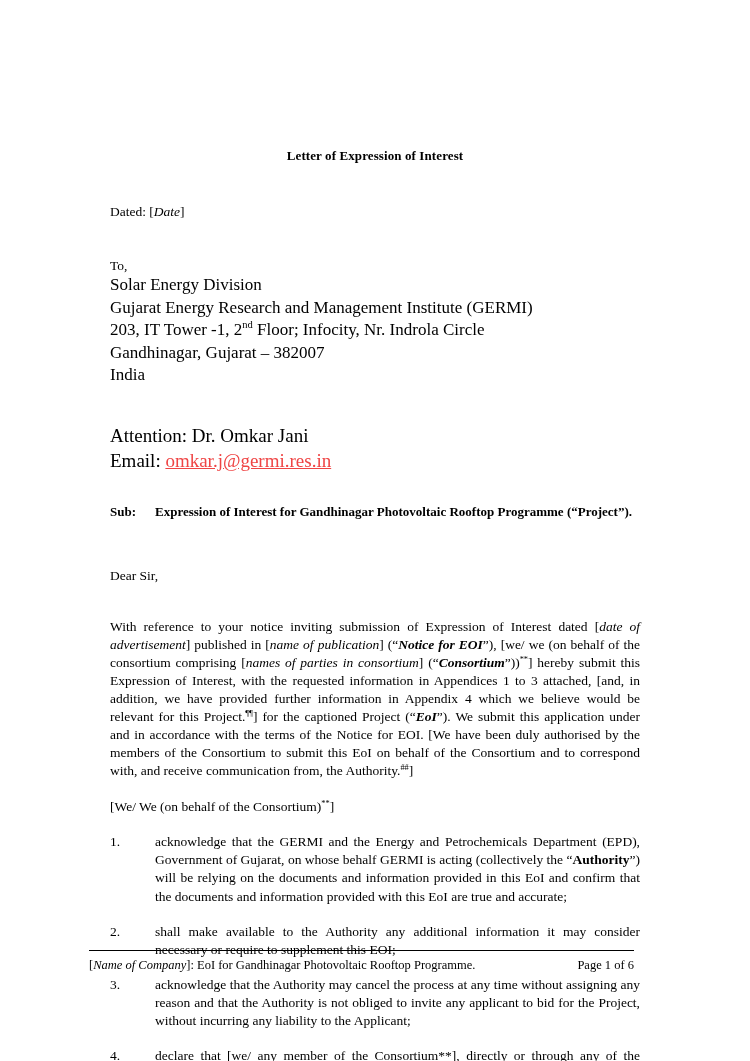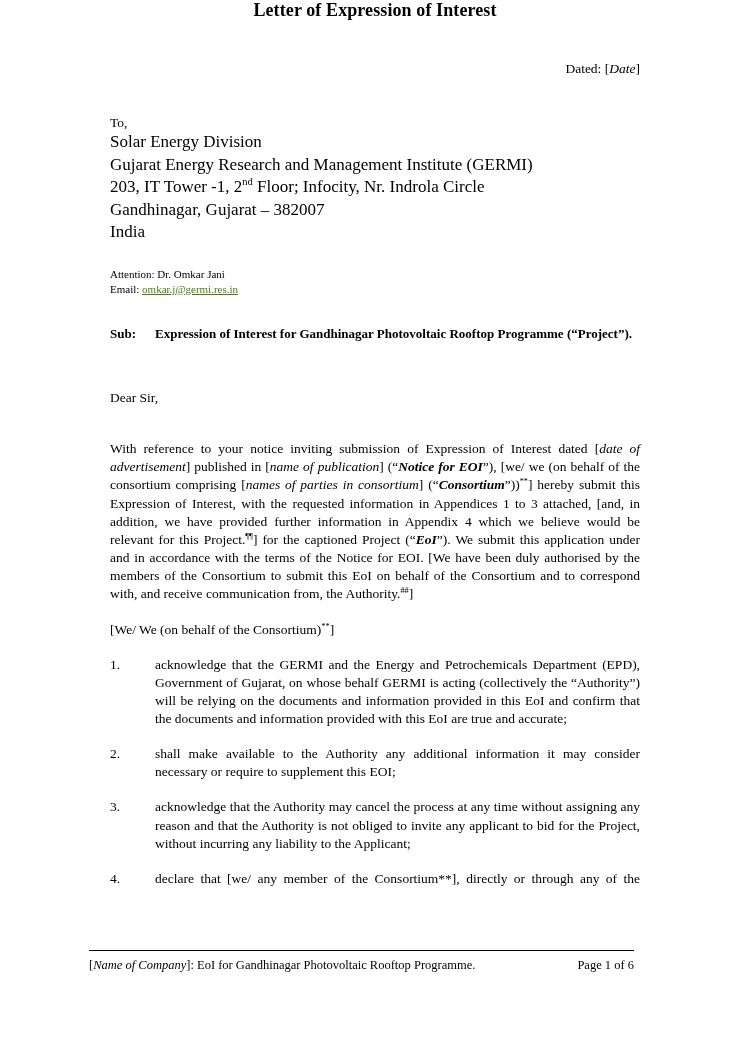--- a/index.html
+++ b/index.html
@@ -19,44 +19,45 @@
   }
   .content {
     position: absolute;
     left: 110px;
     top: 0;
     width: 530px;
   }
   .doc-title {
     text-align: center;
     font-weight: bold;
-    font-size: 18px;
+    font-size: 13px;
+    margin-top: 148px;
     letter-spacing: 0.1px;
   }
   .dated-line {
-    text-align: right;
+    text-align: left;
     font-size: 13.5px;
     margin-top: 40px;
   }
   .to-line {
     font-size: 13.5px;
     margin-top: 38px;
   }
   .address-block {
     font-size: 17px;
     line-height: 1.33;
   }
   .address-block div { white-space: nowrap; }
   .attention-block {
-    font-size: 11px;
-    margin-top: 23px;
+    font-size: 19px;
+    margin-top: 36px;
     line-height: 1.33;
   }
   .email-link {
-    color: #4d7c0f;
+    color: #ef4444;
     text-decoration: underline;
   }
   .subject-block {
     margin-top: 30px;
     font-size: 13px;
     font-weight: bold;
     display: flex;
     text-align: justify;
   }
   .subject-label {
@@ -104,21 +105,21 @@
   .num-text.nowrap-last {
     text-align-last: justify;
   }
   sup {
     font-size: 0.62em;
     vertical-align: super;
     line-height: 0;
   }
   .bi { font-weight: bold; font-style: italic; }
   .it { font-style: italic; }
-  .bd { font-weight: normal; margin-top: 20px; }
+  .bd { font-weight: bold; margin-top: 20px; }
   .footer {
     position: absolute;
     left: 89px;
     top: 950px;
     width: 545px;
   }
   .footer-rule {
     border-top: 1px solid #000000;
     width: 100%;
   }

